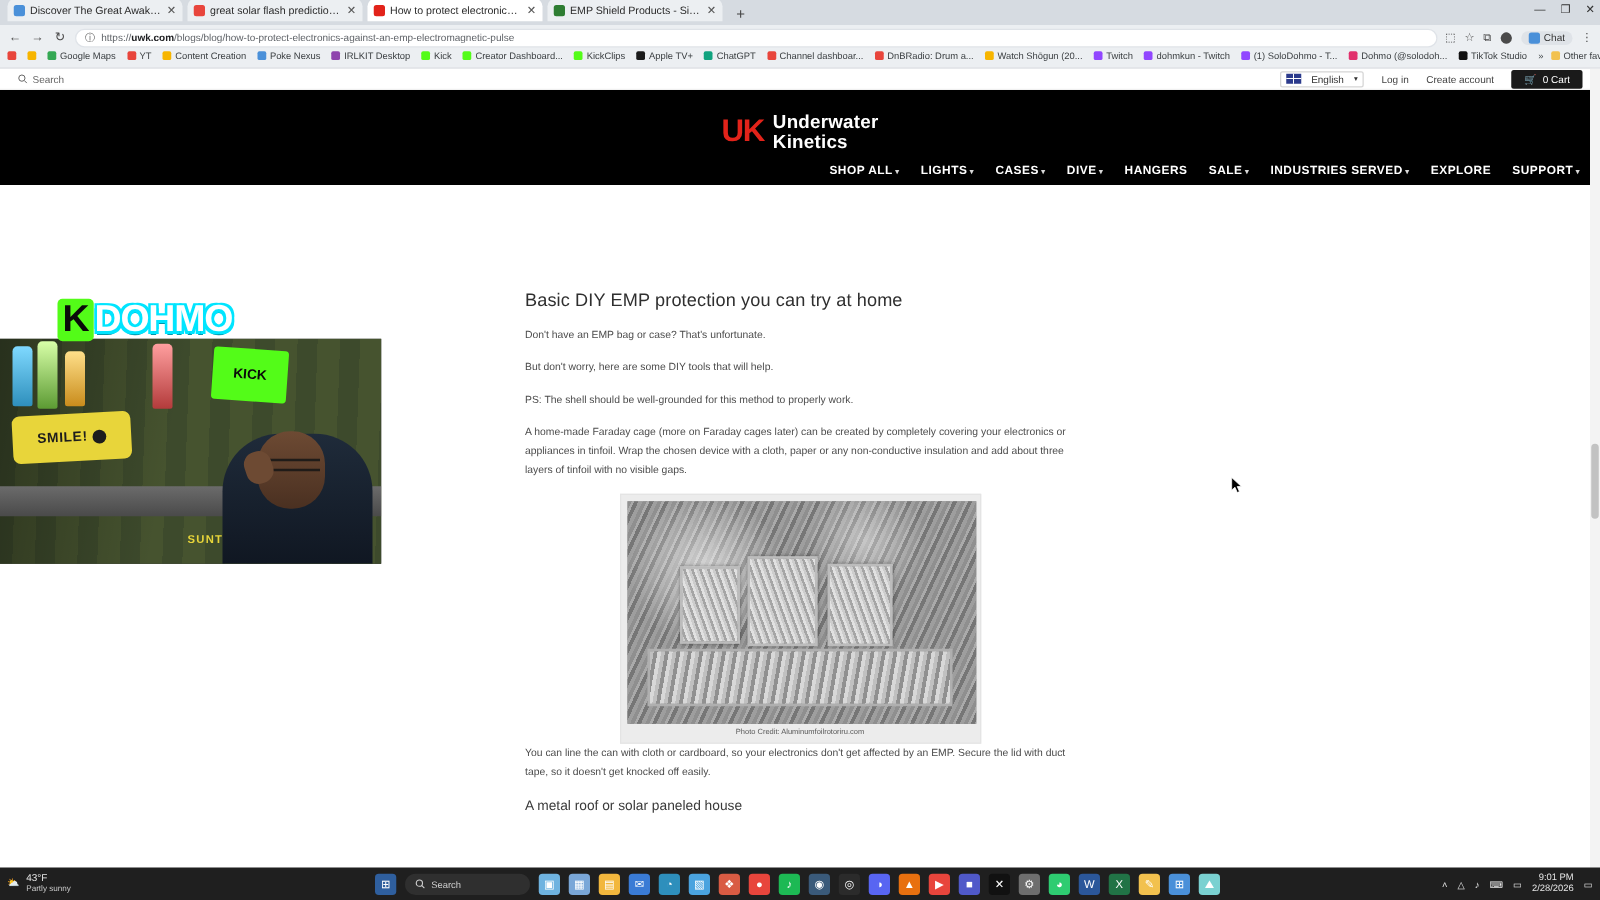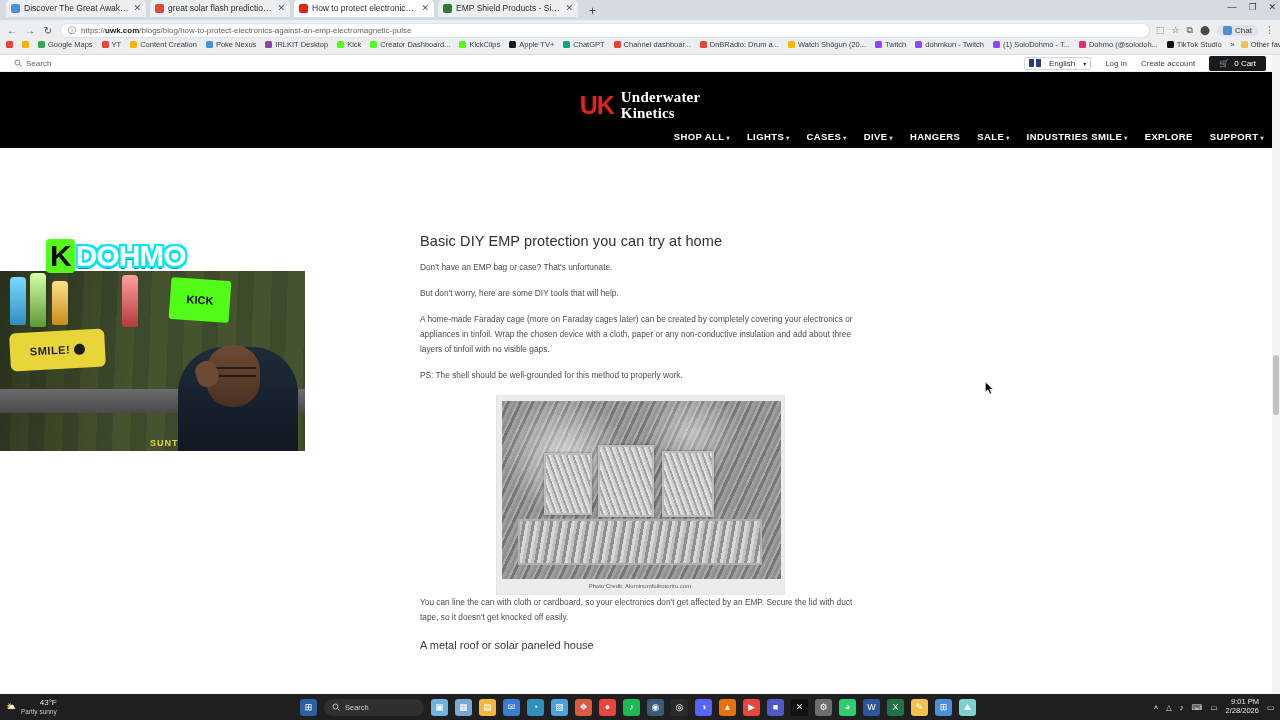--- a/index.html
+++ b/index.html
@@ -75,21 +75,21 @@
   }
   .cart-btn {
     background:#1a1a1a; color:#fff; font-size:8px; padding:3px 10px; border-radius:2px;
     display:flex; align-items:center; gap:5px;
   }
 
   .masthead { background:#000000; height:76px; position:relative; }
   .logo-wrap { display:flex; align-items:center; justify-content:center; gap:7px; padding-top:18px; }
   .logo-uk { font-size:25px; font-weight:700; color:#ffffff; letter-spacing:-1px; line-height:1; position:relative; }
   .logo-uk .k { color:#e2231a; }
-  .logo-txt { color:#ffffff; font-size:15px; font-weight:700; line-height:1.05; letter-spacing:.2px;font-family:Liberation Serif, serif; }
+  .logo-txt { color:#ffffff; font-size:15px; font-weight:700; line-height:1.05; letter-spacing:.2px; }
 
   .mainnav {
     position:absolute; right:16px; bottom:6px; display:flex; align-items:center; gap:17px;
     font-size:9.5px; font-weight:700; color:#ffffff; letter-spacing:.4px;
   }
   .mainnav .caret { font-size:6px; opacity:.85; margin-left:2px; }
 
   
   .article { position:absolute; left:0; top:170px; width:100%; }
   .art-inner { width:440px; margin:0 auto; }
@@ -170,21 +170,21 @@
   }
   .cam .glasses {
     position:absolute; left:210px; bottom:74px; width:46px; height:10px;
     border-top:2px solid #161616; border-bottom:2px solid #161616; opacity:.85;
   }
   .cam .hand {
     position:absolute; left:196px; bottom:64px; width:22px; height:26px; border-radius:10px;
     background:#6d4a33; transform:rotate(-18deg);
   }
   .cam .bottomtext {
-    position:absolute; left:150px; bottom:3px; color:#e8d53a; font-size:9px; font-weight:700; letter-spacing:1px;
+    position:absolute; left:150px; bottom:15px; color:#e8d53a; font-size:9px; font-weight:700; letter-spacing:1px;
   }
   .cam-title {
     position:absolute; left:46px; top:184px; font-size:30px; font-weight:700; color:#ffffff;
     letter-spacing:-1px; text-shadow:
       -2px -2px 0 #00e5ff, 2px -2px 0 #00e5ff, -2px 2px 0 #00e5ff, 2px 2px 0 #00e5ff,
       0 3px 0 #0096aa;
     z-index:5;
   }
   .cam-title .kbadge {
     display:inline-block; background:#53fc18; color:#0a0a0a; padding:0 4px; border-radius:4px;
@@ -197,21 +197,21 @@
   
   .scrollbar { position:absolute; right:0; top:0; width:8px; height:100%; background:#f3f3f3; }
   .scrollthumb { position:absolute; right:1px; top:300px; width:6px; height:60px; background:#c2c2c2; border-radius:3px; }
 
   
   .taskbar {
     position:absolute; left:0; bottom:0; width:1280px; height:26px; background:#1f1f1f;
     display:flex; align-items:center; padding:0 6px; gap:8px; color:#e6e6e6; font-size:8px;
   }
   .weather { display:flex; align-items:center; gap:5px; }
-  .weather .wtemp { font-size:8px; line-height:1.1;text-align:right; }
+  .weather .wtemp { font-size:8px; line-height:1.1; }
   .weather .wdesc { font-size:6.5px; color:#c9c9c9; }
   .tb-center { position:absolute; left:300px; display:flex; align-items:center; gap:7px; }
   .tb-search {
     width:100px; height:17px; background:#2f2f2f; border-radius:9px; display:flex; align-items:center;
     gap:5px; padding:0 8px; font-size:7.5px; color:#cfcfcf;
   }
   .tbicon {
     width:17px; height:17px; border-radius:3px; display:flex; align-items:center; justify-content:center;
     font-size:9px; color:#fff;
   }
@@ -402,33 +402,33 @@
           <div>Kinetics</div>
         </div>
       </div>
       <div class="mainnav" id="nav-host">
           <span><span>SHOP ALL</span><span class="caret">▾</span></span>
           <span><span>LIGHTS</span><span class="caret">▾</span></span>
           <span><span>CASES</span><span class="caret">▾</span></span>
           <span><span>DIVE</span><span class="caret">▾</span></span>
           <span><span>HANGERS</span></span>
           <span><span>SALE</span><span class="caret">▾</span></span>
-          <span><span>INDUSTRIES SMILE</span><span class="caret">▾</span></span>
+          <span><span>INDUSTRIES SERVED</span><span class="caret">▾</span></span>
           <span><span>EXPLORE</span></span>
           <span><span>SUPPORT</span><span class="caret">▾</span></span>
         </div>
     </div>
 
     <div class="article">
       <div class="art-inner">
         <h2 class="art-h">Basic DIY EMP protection you can try at home</h2>
         <p class="art-p"><span>Don't have an EMP bag or case? That's unfortunate.</span></p>
         <p class="art-p">But don't worry, here are some DIY tools that will help.</p>
+        <p class="art-p">PS: The shell should be well-grounded for this method to properly work.</p>
         <p class="art-p">A home-made Faraday cage (more on Faraday cages later) can be created by completely covering your electronics or appliances in tinfoil. Wrap the chosen device with a cloth, paper or any non-conductive insulation and add about three layers of tinfoil with no visible gaps.</p>
-        <p class="art-p">PS: The shell should be well-grounded for this method to properly work.</p>
 
         <div class="figure">
           <div class="figimg">
             <div class="box b1"></div>
             <div class="box b2"></div>
             <div class="box b3"></div>
             <div class="tray"></div>
           </div>
           <div class="figcap">Photo Credit: Aluminumfoilrotoriru.com</div>
         </div>

